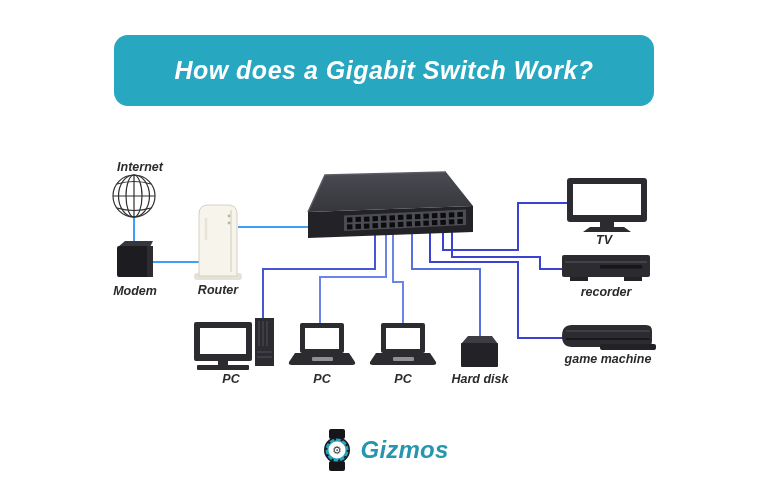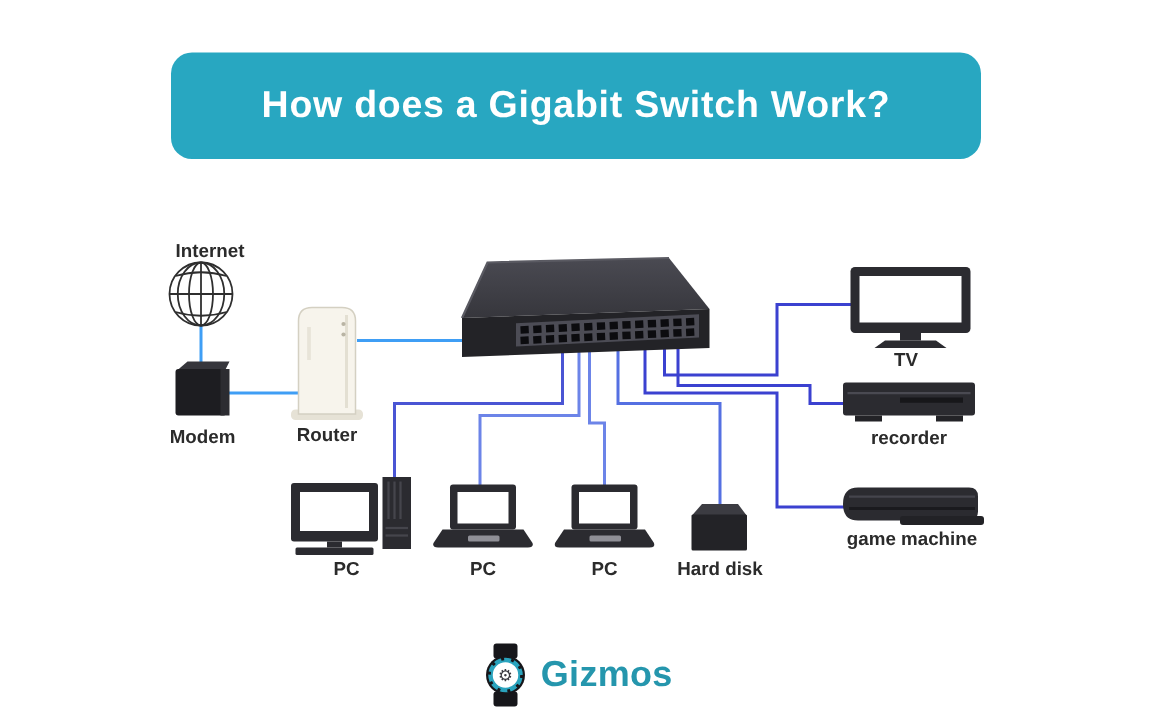--- a/index.html
+++ b/index.html
@@ -1,17 +1,17 @@
 <!DOCTYPE html>
 <html><head>
 <meta charset="utf-8">
 <style>
   html,body{margin:0;padding:0;background:#fff;}
   .stage{position:relative;width:768px;height:484px;background:#ffffff;overflow:hidden;
-         font-family:"Liberation Sans",sans-serif;}
+         font-family:"Liberation Sans",sans-serif;font-style:italic;}
   .banner{position:absolute;left:114px;top:35px;width:540px;height:71px;
           border-radius:14px;display:flex;align-items:center;justify-content:center;}
   .banner-title{color:#ffffff;font-size:25px;font-weight:bold;letter-spacing:.5px;}
   .logo{position:absolute;left:0;right:0;top:425px;height:50px;
         display:flex;align-items:center;justify-content:center;gap:7px;}
   .logo-text{font-size:24px;font-weight:bold;letter-spacing:.2px;display:flex;}
   .lbl{font-size:12.5px;font-weight:600;fill:#2b2b2b;}
   .cable{fill:none;stroke-width:2;}
   .dev{stroke:none;}
 </style>

